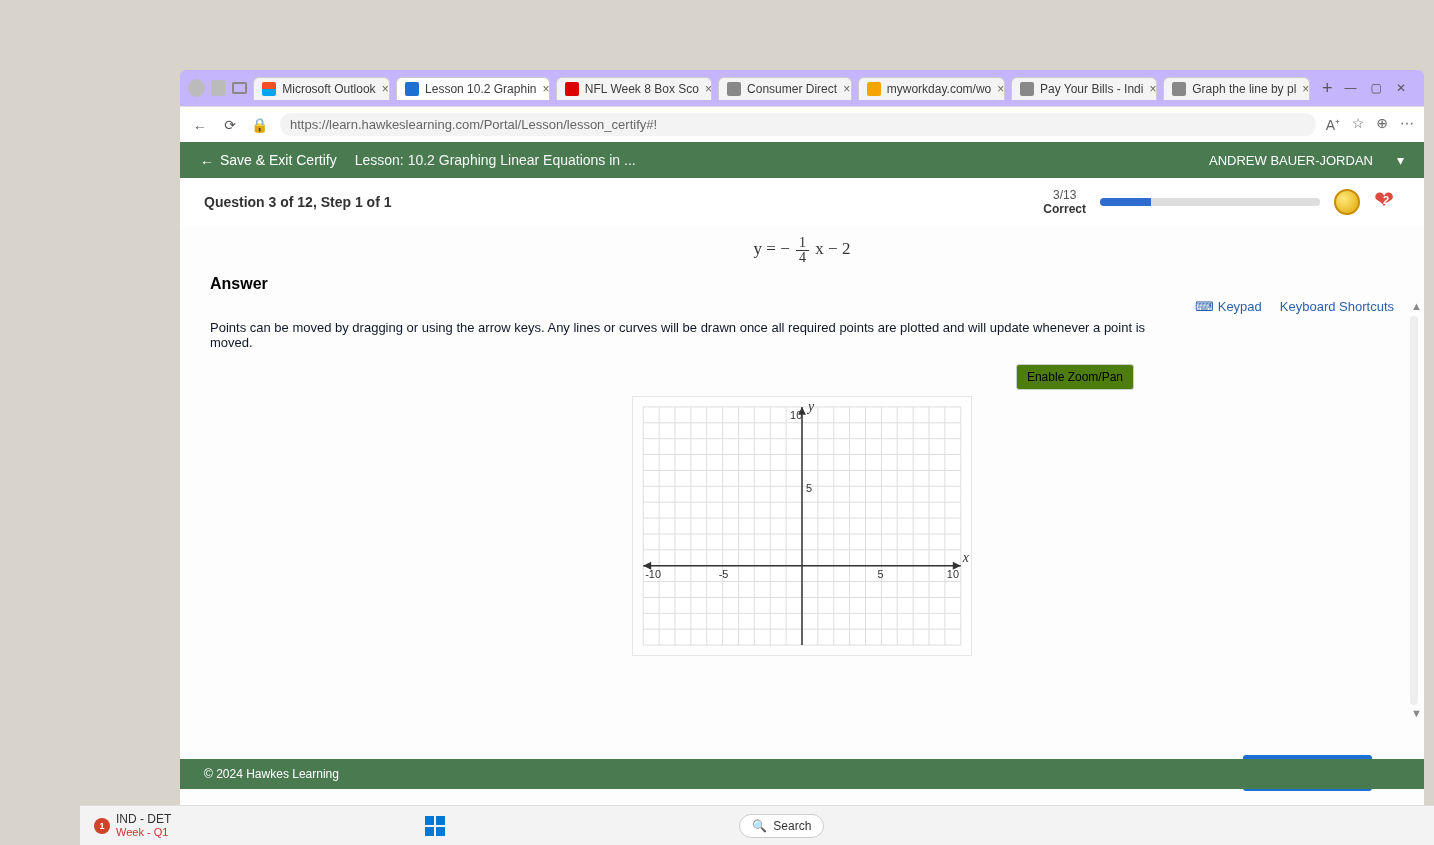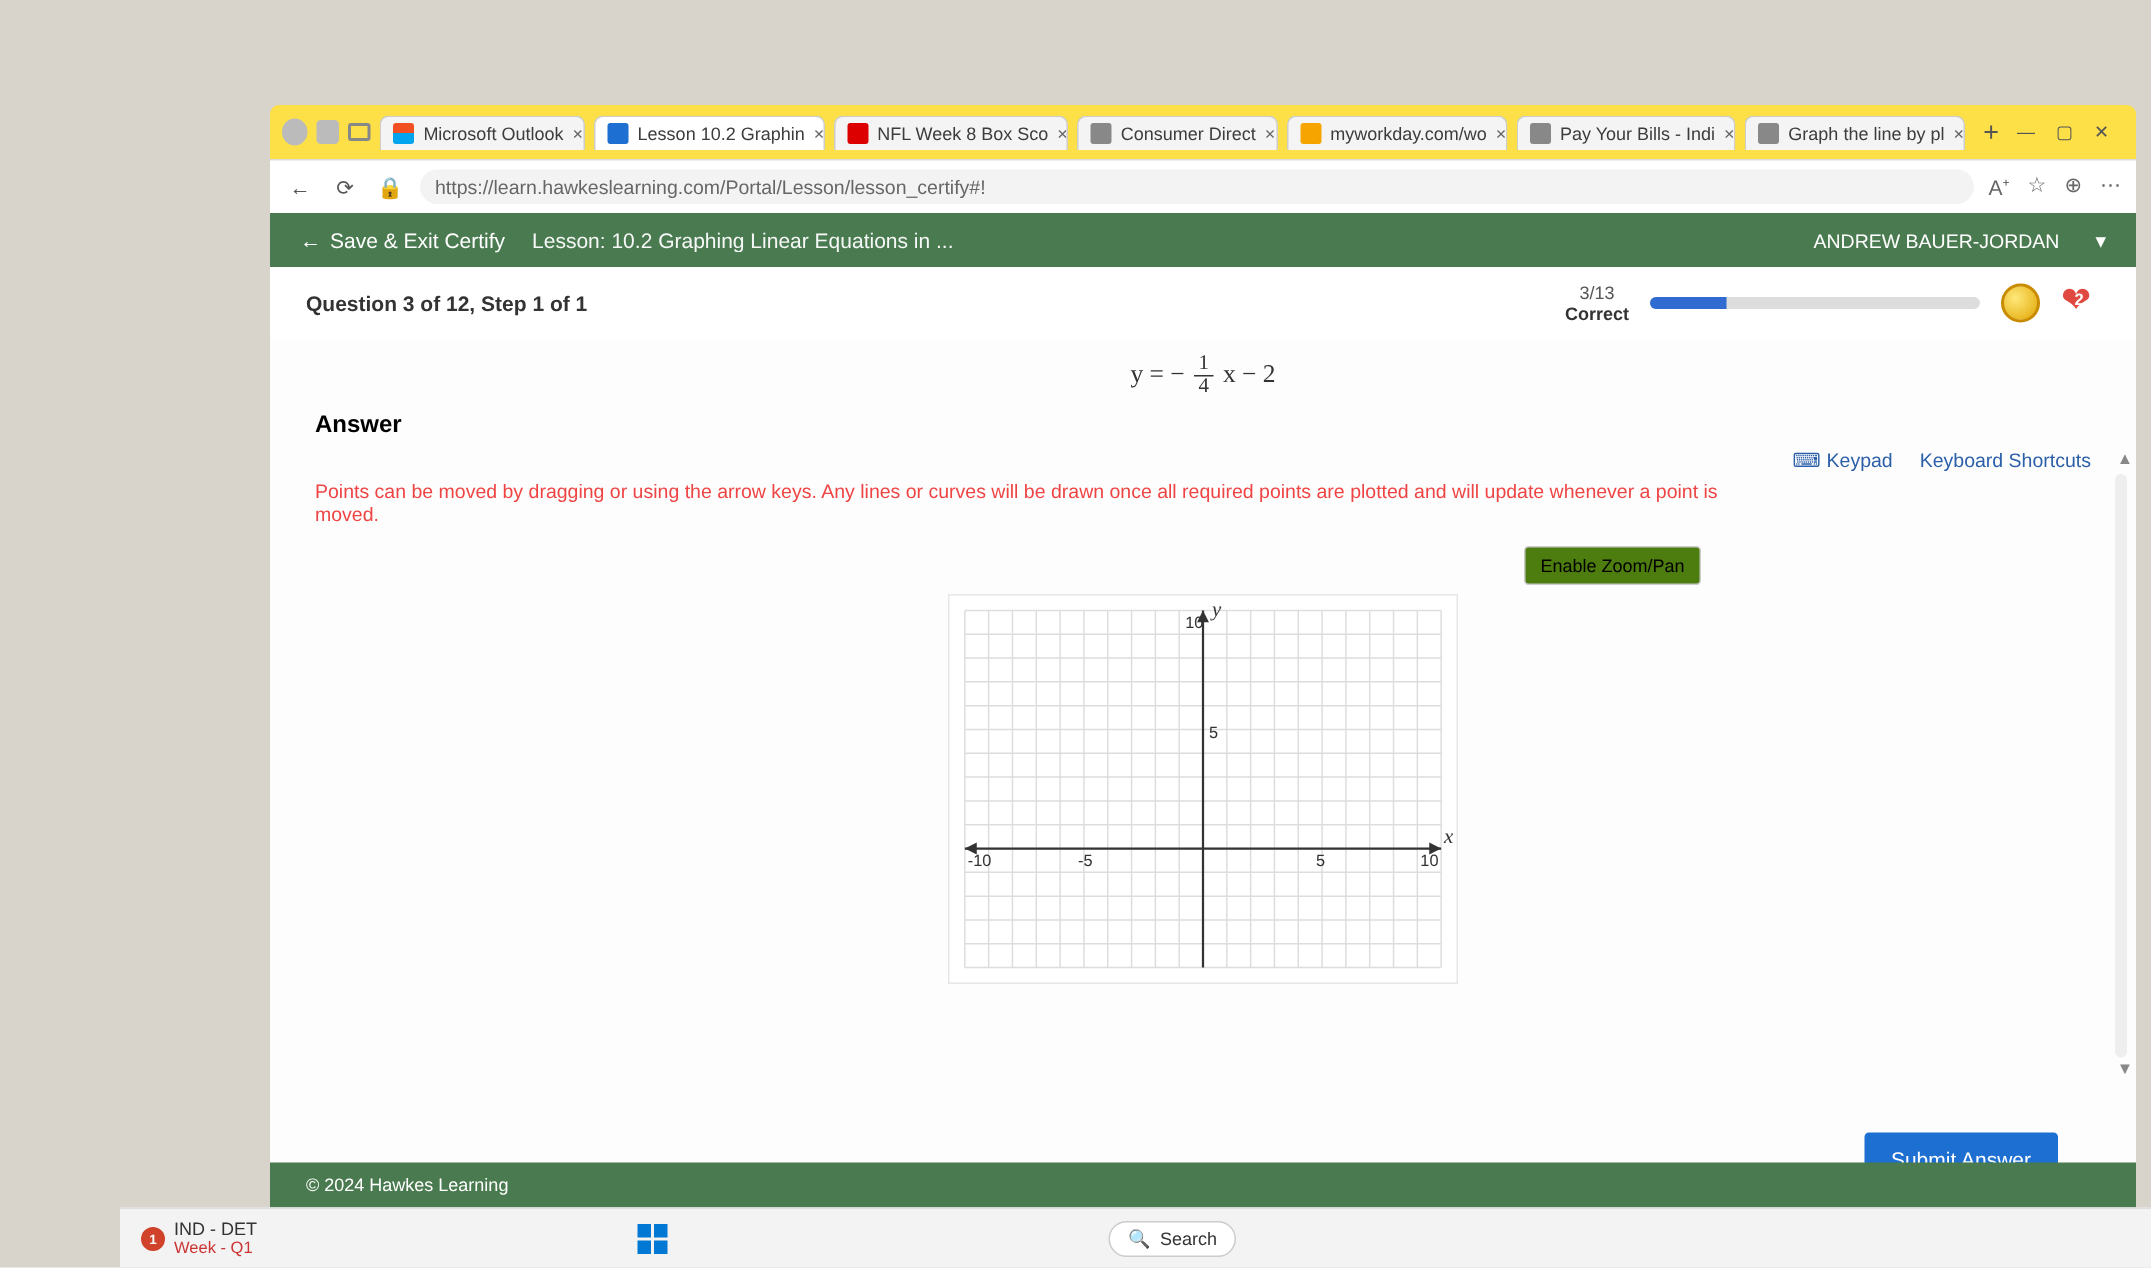--- a/index.html
+++ b/index.html
@@ -8,21 +8,21 @@
     background: #d8d4cc;
     width: 1434px;
     height: 845px;
     overflow: hidden;
     position: relative;
   }
   
   .browser-chrome {
     position: absolute;
     top: 70px; left: 180px; right: 10px;
-    background: #fde047;
+    background: #c4b5fd;
     border-radius: 6px 6px 0 0;
   }
   .tabstrip {
     display: flex; align-items: center;
     height: 36px; padding: 0 8px; gap: 6px;
     font-size: 12px; color: #3c3c3c;
   }
   .tab {
     display: flex; align-items: center; gap: 6px;
     background: #f4f4f4; padding: 4px 8px; border-radius: 6px 6px 0 0;
@@ -79,21 +79,21 @@
     flex:1; position:relative; padding: 10px 30px 20px 30px;
     background:#fdfdfd; overflow:hidden;
   }
   .equation { text-align:center; font-family: "Cambria Math", serif; font-size:17px; color:#333; margin-bottom:10px;}
   .equation .frac { display:inline-block; vertical-align:middle; text-align:center; font-size:14px; line-height:1; margin:0 2px;}
   .equation .frac .top { display:block; border-bottom:1px solid #333; padding:0 3px;}
   .equation .frac .bot { display:block; padding:0 3px;}
   .answer-label { font-weight:600; margin: 8px 0 6px 0;}
   .tools-row { display:flex; justify-content:flex-end; gap:18px; font-size:13px; color:#2b5faa;}
   .tools-row .tool { cursor:pointer; display:flex; align-items:center; gap:4px;}
-  .instr { font-size:13px; color:#ef4444; margin: 6px 0 14px 0; max-width: 940px;}
+  .instr { font-size:13px; color:#0f172a; margin: 6px 0 14px 0; max-width: 940px;}
 
   .graph-wrap { display:flex; flex-direction:column; align-items:center;}
   .zoom-btn { align-self:flex-end; margin-right: 260px; background:#4d7c0f; border:1px solid #ccc; padding:5px 10px; font-size:12px; border-radius:3px; cursor:pointer; margin-bottom:6px;}
   svg.grid { background:#fff; border:1px solid #e6e6e6;}
   .axis-label { font-family: serif; font-style: italic; font-size:14px; fill:#333;}
   .tick-label { font-size:11px; fill:#333;}
 
   .scrollbar { position:absolute; right:6px; top:90px; bottom:100px; width:8px; background:#eee; border-radius:4px;}
   .scroll-arrow { position:absolute; right:2px; font-size:11px; color:#888; cursor:pointer;}
   .scroll-arrow.up { top:74px;}
@@ -306,21 +306,21 @@
     </div>
 
     <div class="scrollbar"></div>
     <span class="scroll-arrow up">▲</span>
     <span class="scroll-arrow down">▼</span>
 
     <button class="submit-btn">Submit Answer</button>
   </div>
 </div>
 
-<div class="footer-green" style="bottom:40px;">
+<div class="footer-green" style="bottom:56px;">
   <span>© 2024 Hawkes Learning</span>
 </div>
 
 <div class="taskbar">
   <div class="score-widget">
     <span class="ball">1</span>
     <div style="line-height:1.1;">
       <div>IND - DET</div>
       <div style="color:#c33;font-size:11px;">Week - Q1</div>
     </div>

